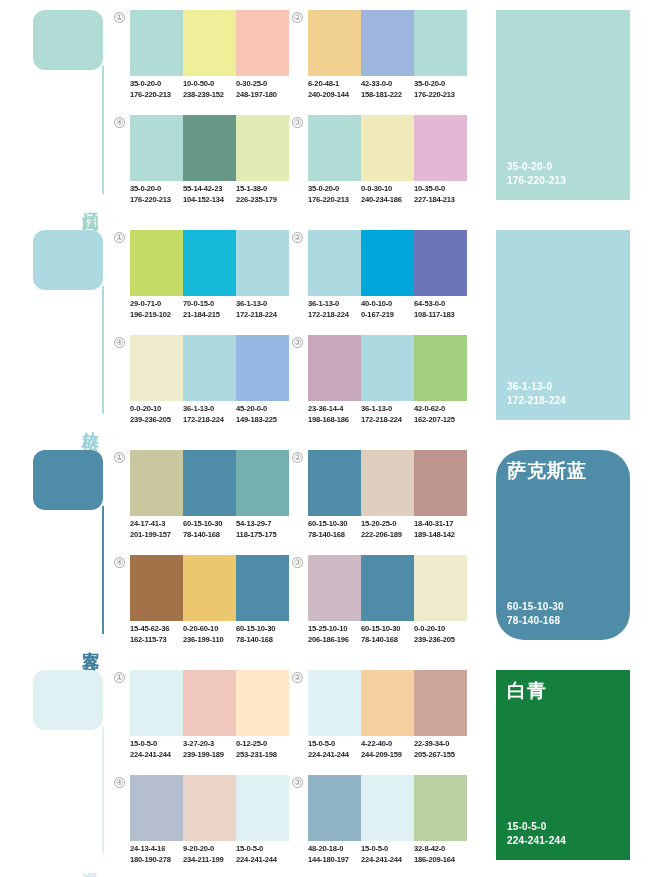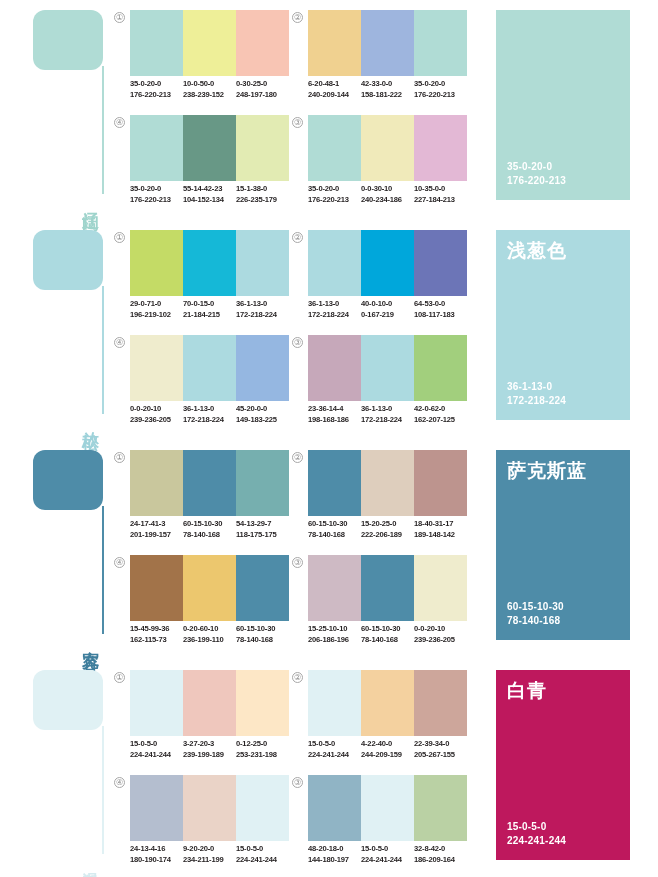--- a/index.html
+++ b/index.html
@@ -363,21 +363,20 @@
             <span class="cmyk">36-1-13-0</span>
             <span class="rgb">172-218-224</span>
           </div>
           <div class="lab">
             <span class="cmyk">42-0-62-0</span>
             <span class="rgb">162-207-125</span>
           </div>
         </div>
       </div>
       <div class="hero" style="background: rgb(172, 218, 224);">
-        <div class="hero-title">浅葱色</div>
         <div class="hero-values">
           <span>36-1-13-0</span>
           <span>172-218-224</span>
         </div>
       </div>
     </div>
     <div class="section" style="top: 440px;">
       <div class="left-col">
         <div class="tab-swatch" style="background: rgb(78, 140, 168);"></div>
         <div class="connector" style="background: rgb(78, 140, 168);"></div>
@@ -429,21 +428,21 @@
       </div>
       <div class="group g4">
         <div class="num-circle">④</div>
         <div class="swatch-row">
           <div class="sw" style="background: rgb(162, 115, 73);"></div>
           <div class="sw" style="background: rgb(236, 199, 110);"></div>
           <div class="sw" style="background: rgb(78, 140, 168);"></div>
         </div>
         <div class="label-row">
           <div class="lab">
-            <span class="cmyk">15-45-99-36</span>
+            <span class="cmyk">15-45-62-36</span>
             <span class="rgb">162-115-73</span>
           </div>
           <div class="lab">
             <span class="cmyk">0-20-60-10</span>
             <span class="rgb">236-199-110</span>
           </div>
           <div class="lab">
             <span class="cmyk">60-15-10-30</span>
             <span class="rgb">78-140-168</span>
           </div>
@@ -464,21 +463,21 @@
           <div class="lab">
             <span class="cmyk">60-15-10-30</span>
             <span class="rgb">78-140-168</span>
           </div>
           <div class="lab">
             <span class="cmyk">0-0-20-10</span>
             <span class="rgb">239-236-205</span>
           </div>
         </div>
       </div>
-      <div class="hero" style="background: rgb(78, 140, 168);">
+      <div class="hero" style="background: rgb(78, 140, 168); border-radius: 28px;">
         <div class="hero-title">萨克斯蓝</div>
         <div class="hero-values">
           <span>60-15-10-30</span>
           <span>78-140-168</span>
         </div>
       </div>
     </div>
     <div class="section" style="top: 660px;">
       <div class="left-col">
         <div class="tab-swatch" style="background: rgb(224, 241, 244);"></div>
@@ -532,21 +531,21 @@
       <div class="group g4">
         <div class="num-circle">④</div>
         <div class="swatch-row">
           <div class="sw" style="background: rgb(180, 190, 207);"></div>
           <div class="sw" style="background: rgb(234, 211, 199);"></div>
           <div class="sw" style="background: rgb(224, 241, 244);"></div>
         </div>
         <div class="label-row">
           <div class="lab">
             <span class="cmyk">24-13-4-16</span>
-            <span class="rgb">180-190-174</span>
+            <span class="rgb">180-190-278</span>
           </div>
           <div class="lab">
             <span class="cmyk">9-20-20-0</span>
             <span class="rgb">234-211-199</span>
           </div>
           <div class="lab">
             <span class="cmyk">15-0-5-0</span>
             <span class="rgb">224-241-244</span>
           </div>
         </div>
@@ -566,21 +565,21 @@
           <div class="lab">
             <span class="cmyk">15-0-5-0</span>
             <span class="rgb">224-241-244</span>
           </div>
           <div class="lab">
             <span class="cmyk">32-8-42-0</span>
             <span class="rgb">186-209-164</span>
           </div>
         </div>
       </div>
-      <div class="hero" style="background: #be185d;">
+      <div class="hero" style="background: #15803d;">
         <div class="hero-title">白青</div>
         <div class="hero-values">
           <span>15-0-5-0</span>
           <span>224-241-244</span>
         </div>
       </div>
     </div>
   </div>
 
 </body></html>

